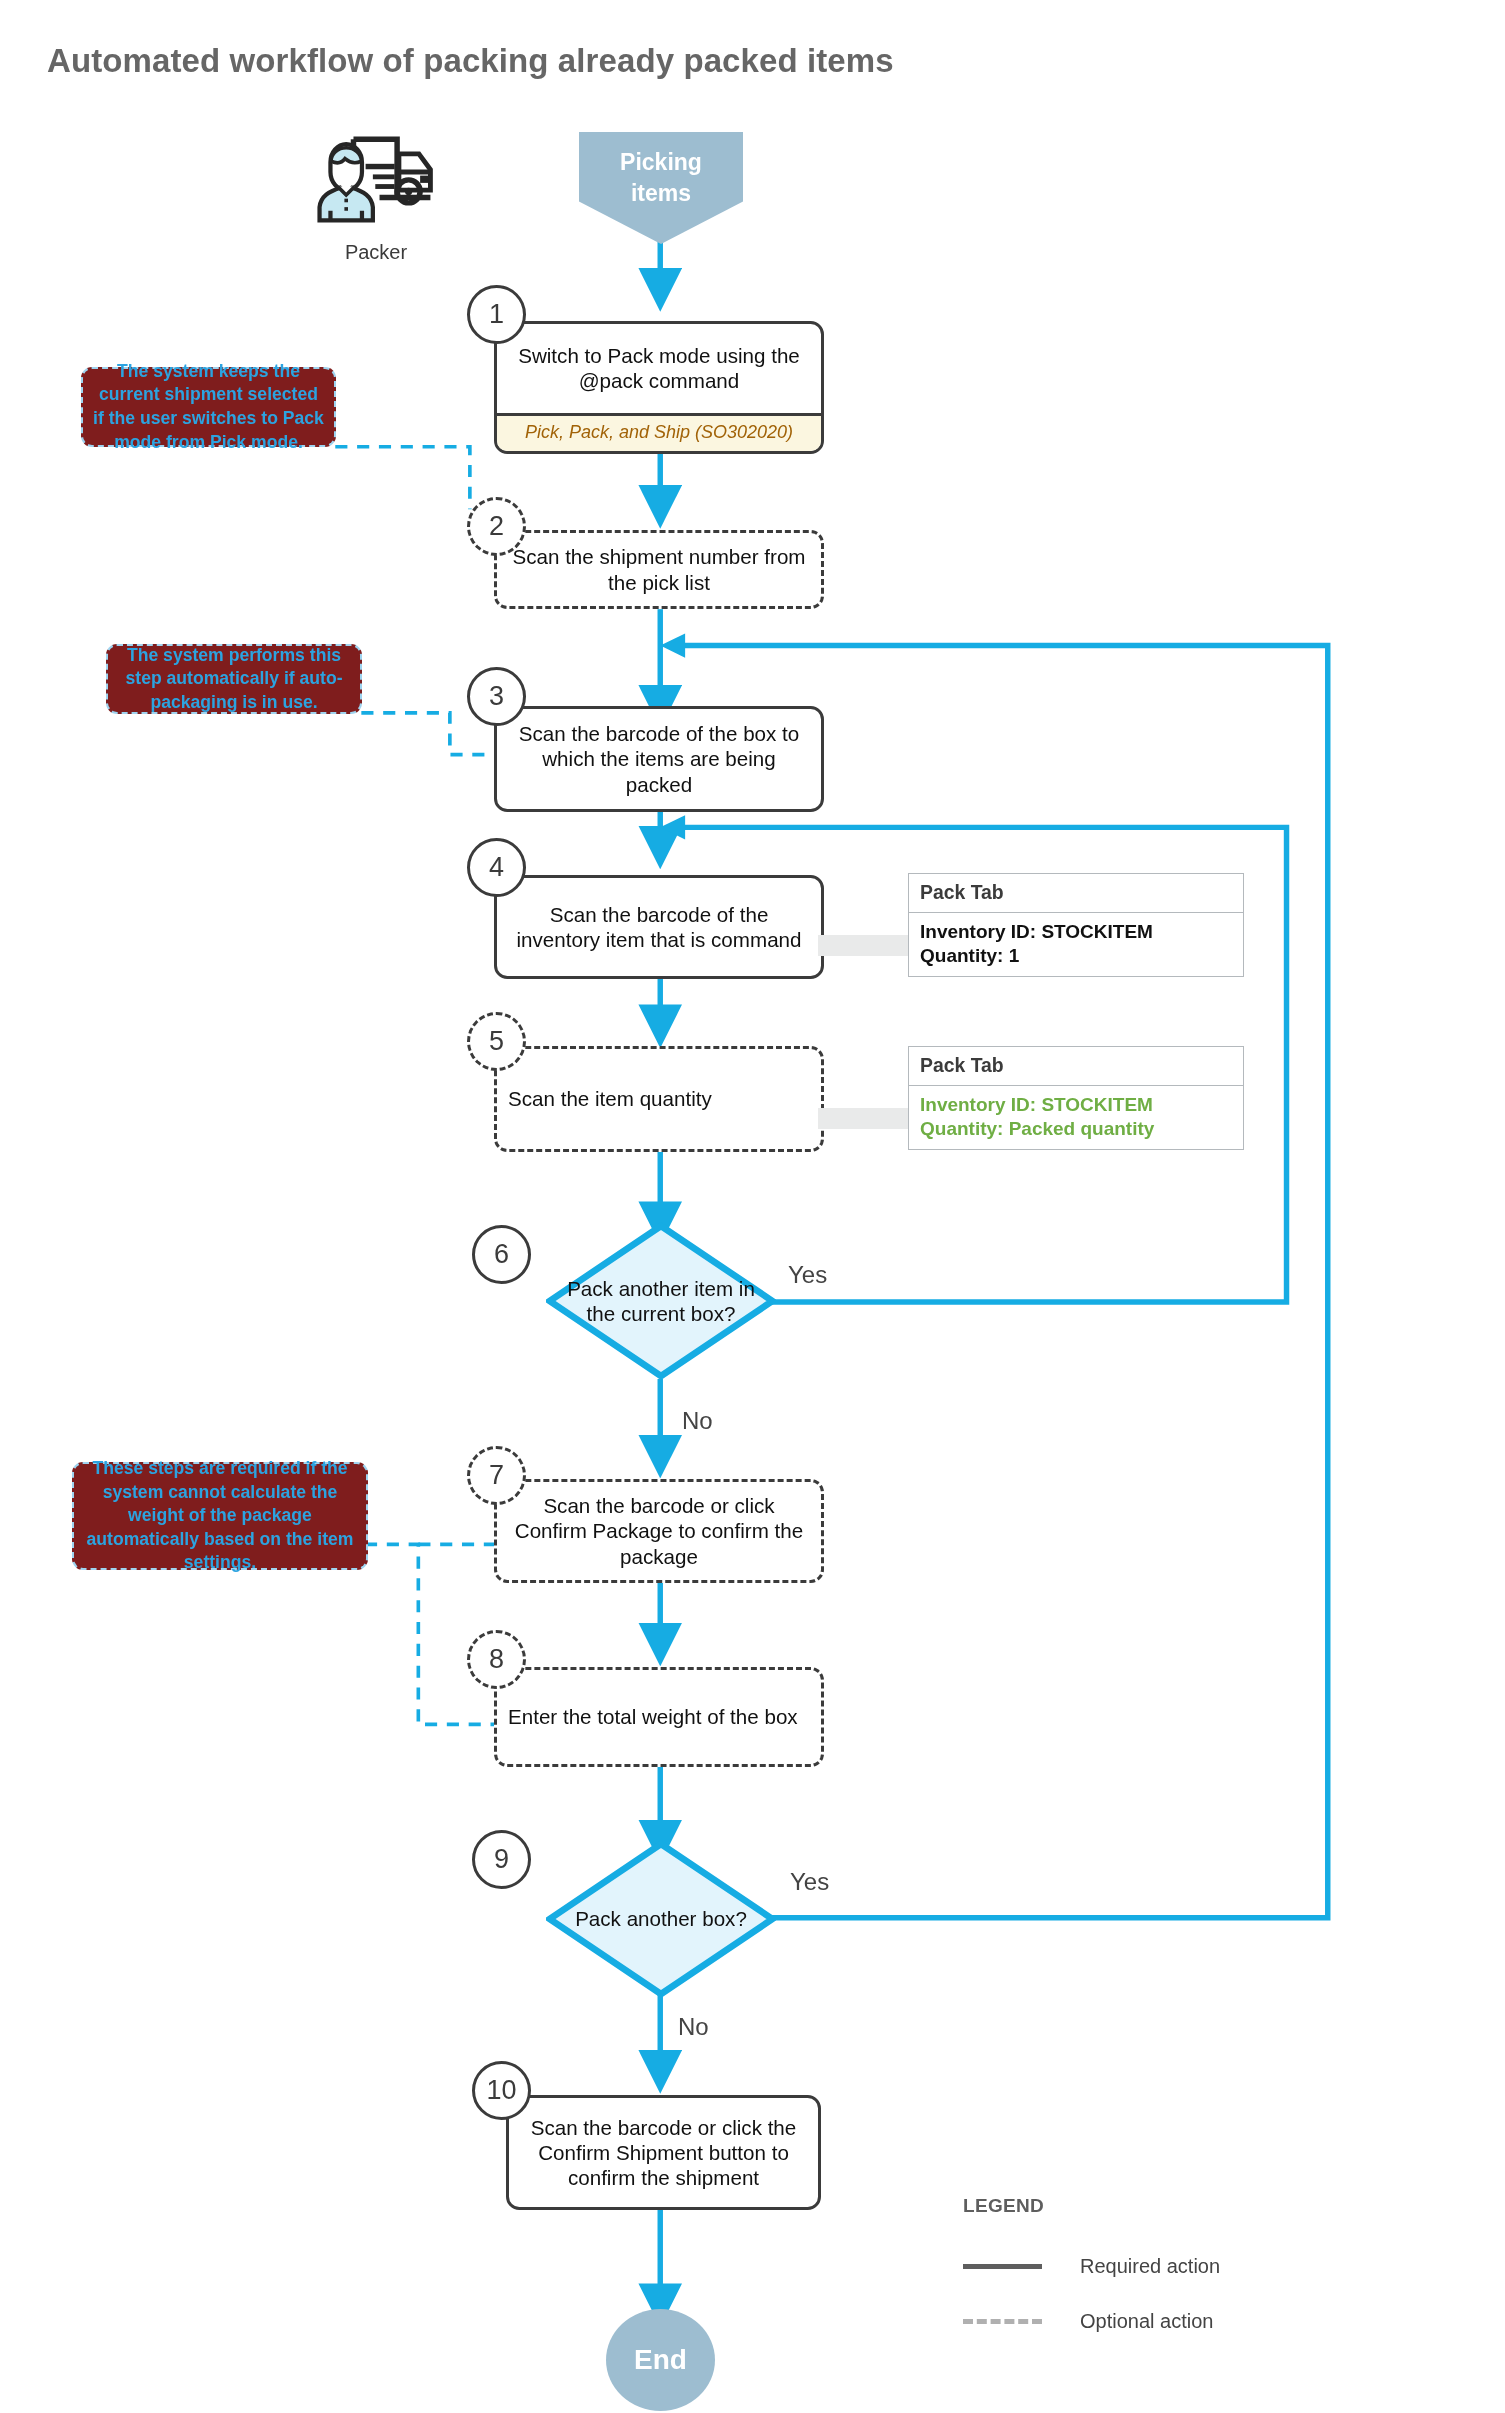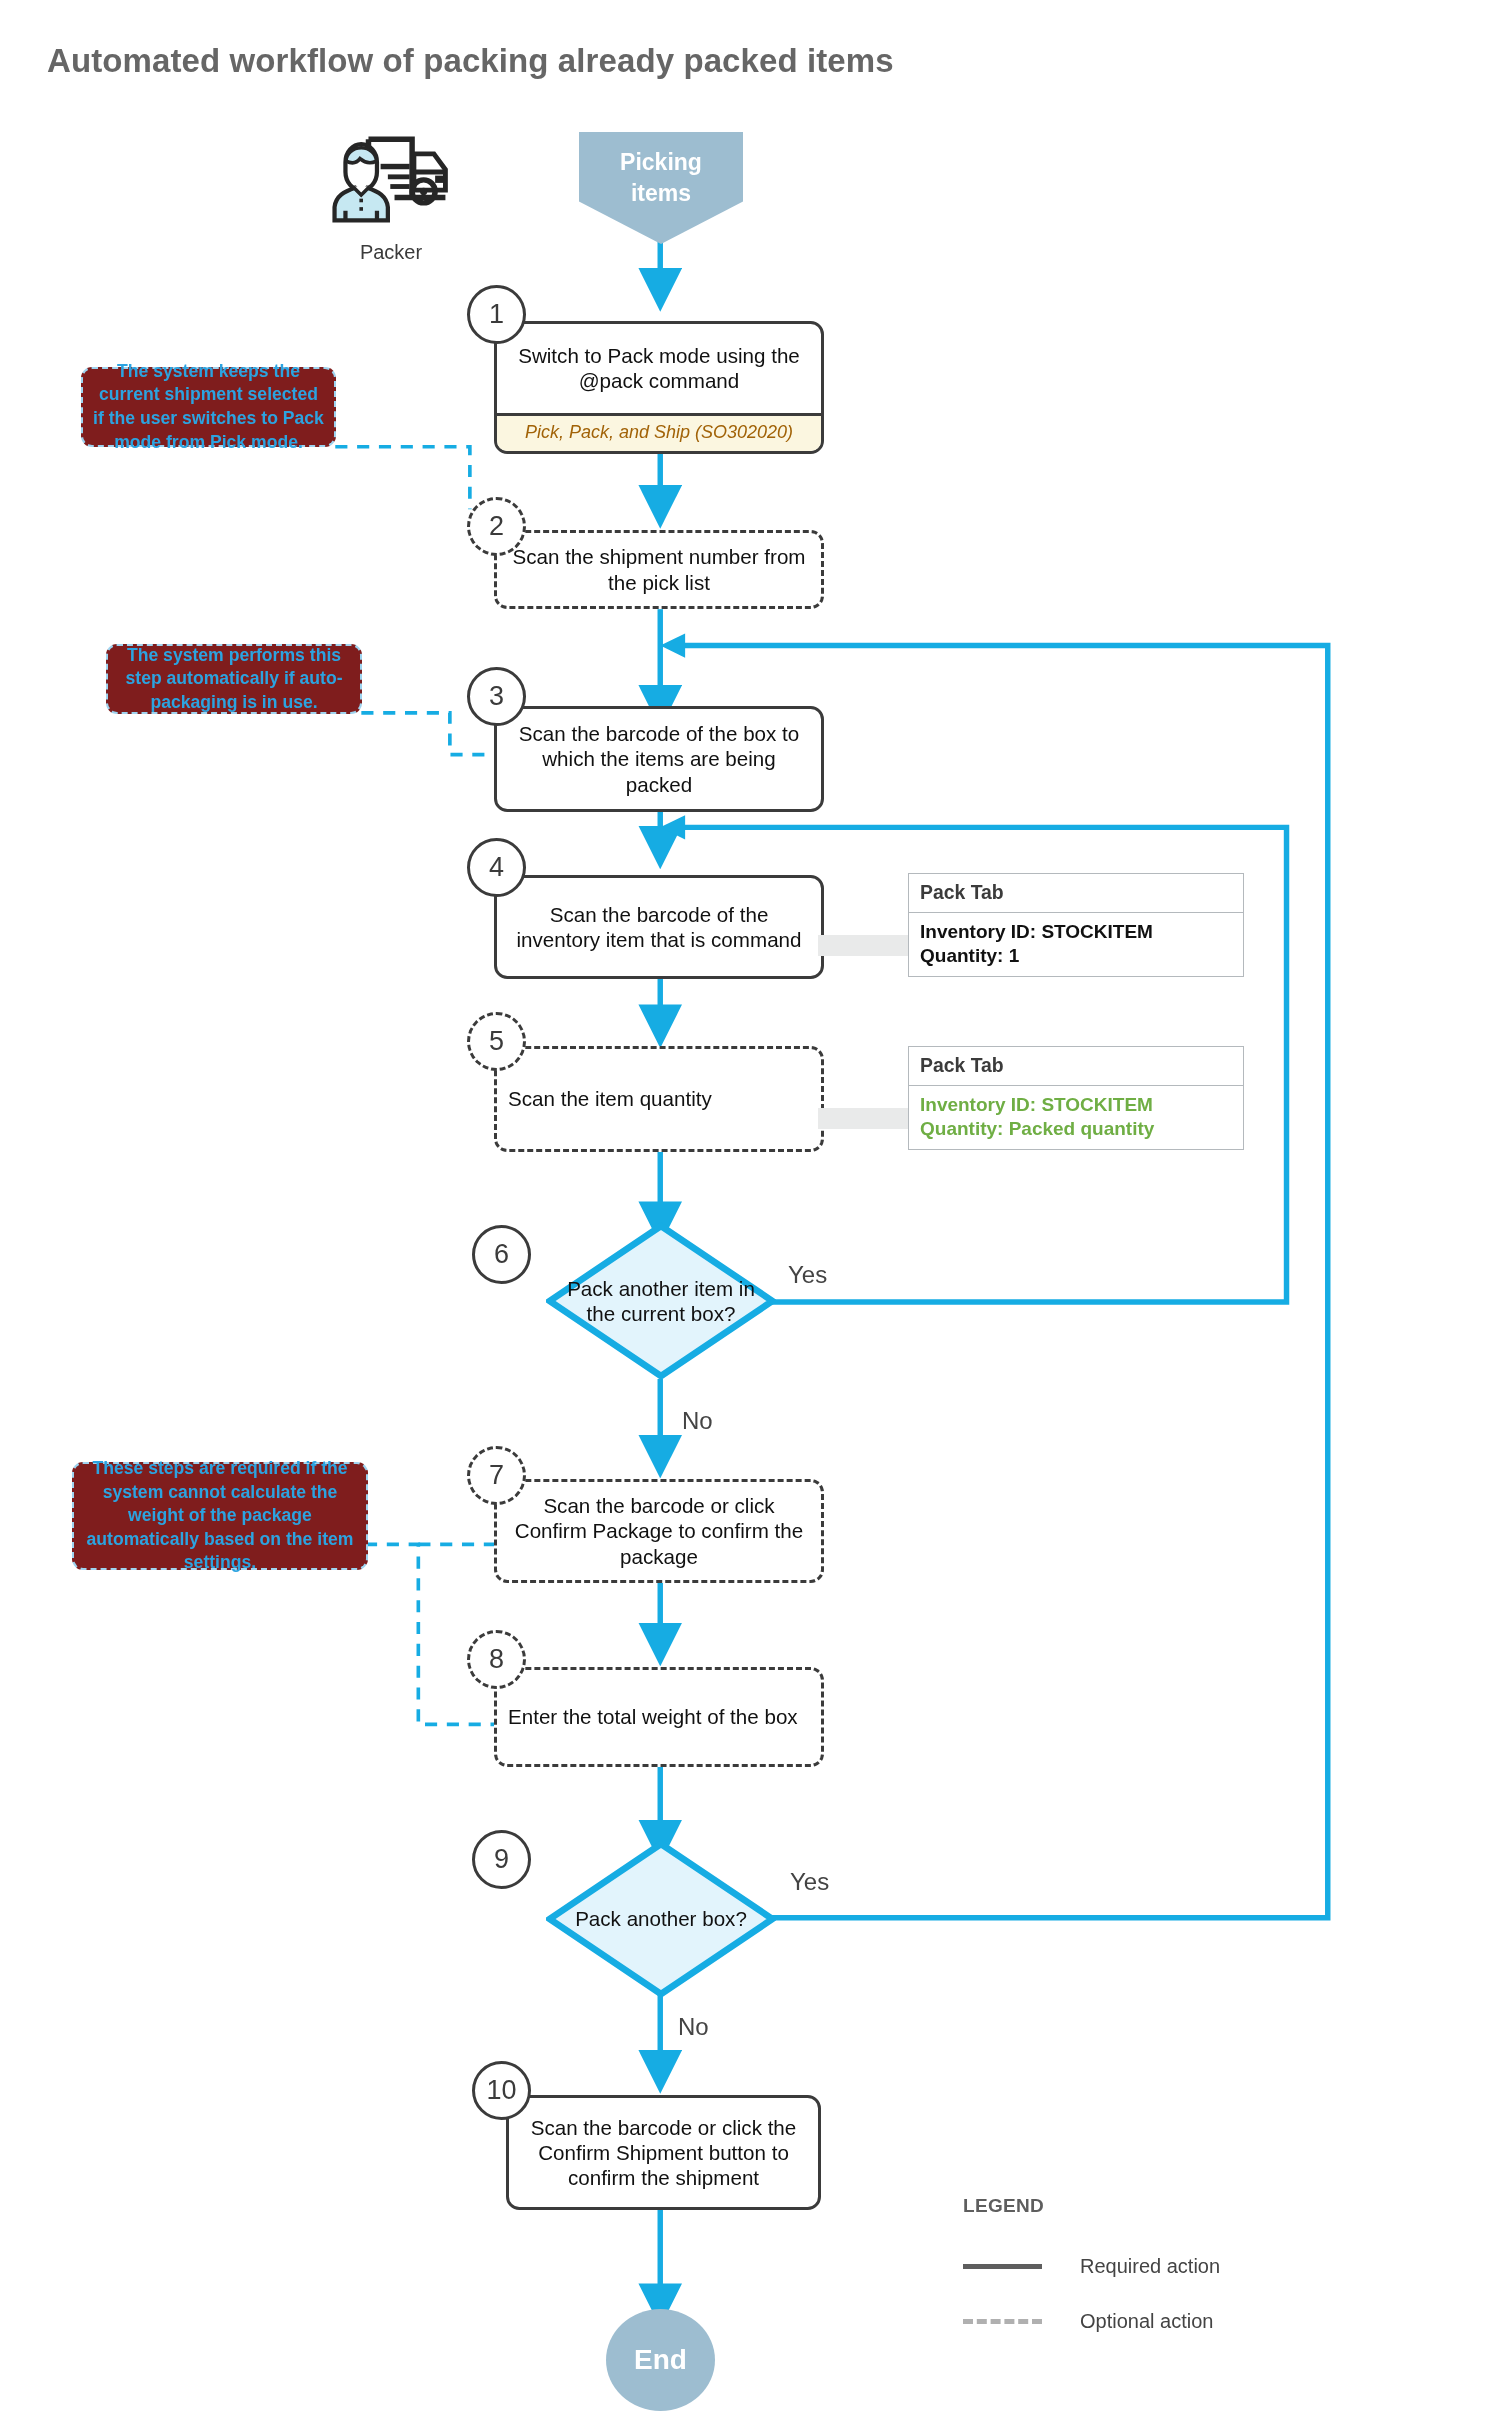--- a/index.html
+++ b/index.html
@@ -167,21 +167,21 @@
     </g>
 
     <g stroke="#16ace3" stroke-width="6" fill="none" stroke-dasharray="20 16">
       <path d="M553,737 L775,737 L775,840"></path>
       <path d="M596,1176 L742,1176 L742,1245 L860,1245"></path>
       <path d="M530,2548 L690,2548 L690,2845 L838,2845"></path>
       <path d="M690,2548 L838,2548"></path>
     </g>
   </svg>
 
-  <div class="actor" style="left:315px;top:132px;width:152px;">
+  <div class="actor" style="left:300px;top:132px;width:152px;">
     <svg width="141" height="103" viewBox="0 0 232 170">
 
       <path d="M78 12 L150 12 L150 106" fill="none" stroke="#262626" stroke-width="9"></path>
       <path d="M78 12 L78 26" fill="none" stroke="#262626" stroke-width="9"></path>
       <path d="M153 36 L186 36 L205 62 L205 96 L153 96 Z" fill="none" stroke="#262626" stroke-width="8"></path>
       <line x1="153" y1="66" x2="205" y2="66" stroke="#262626" stroke-width="8"></line>
       <rect x="188" y="72" width="14" height="12" fill="#262626"></rect>
       <circle cx="169" cy="98" r="19" fill="none" stroke="#262626" stroke-width="9"></circle>
       <circle cx="169" cy="98" r="6" fill="#262626"></circle>
       <line x1="121" y1="108" x2="205" y2="108" stroke="#262626" stroke-width="9"></line>

